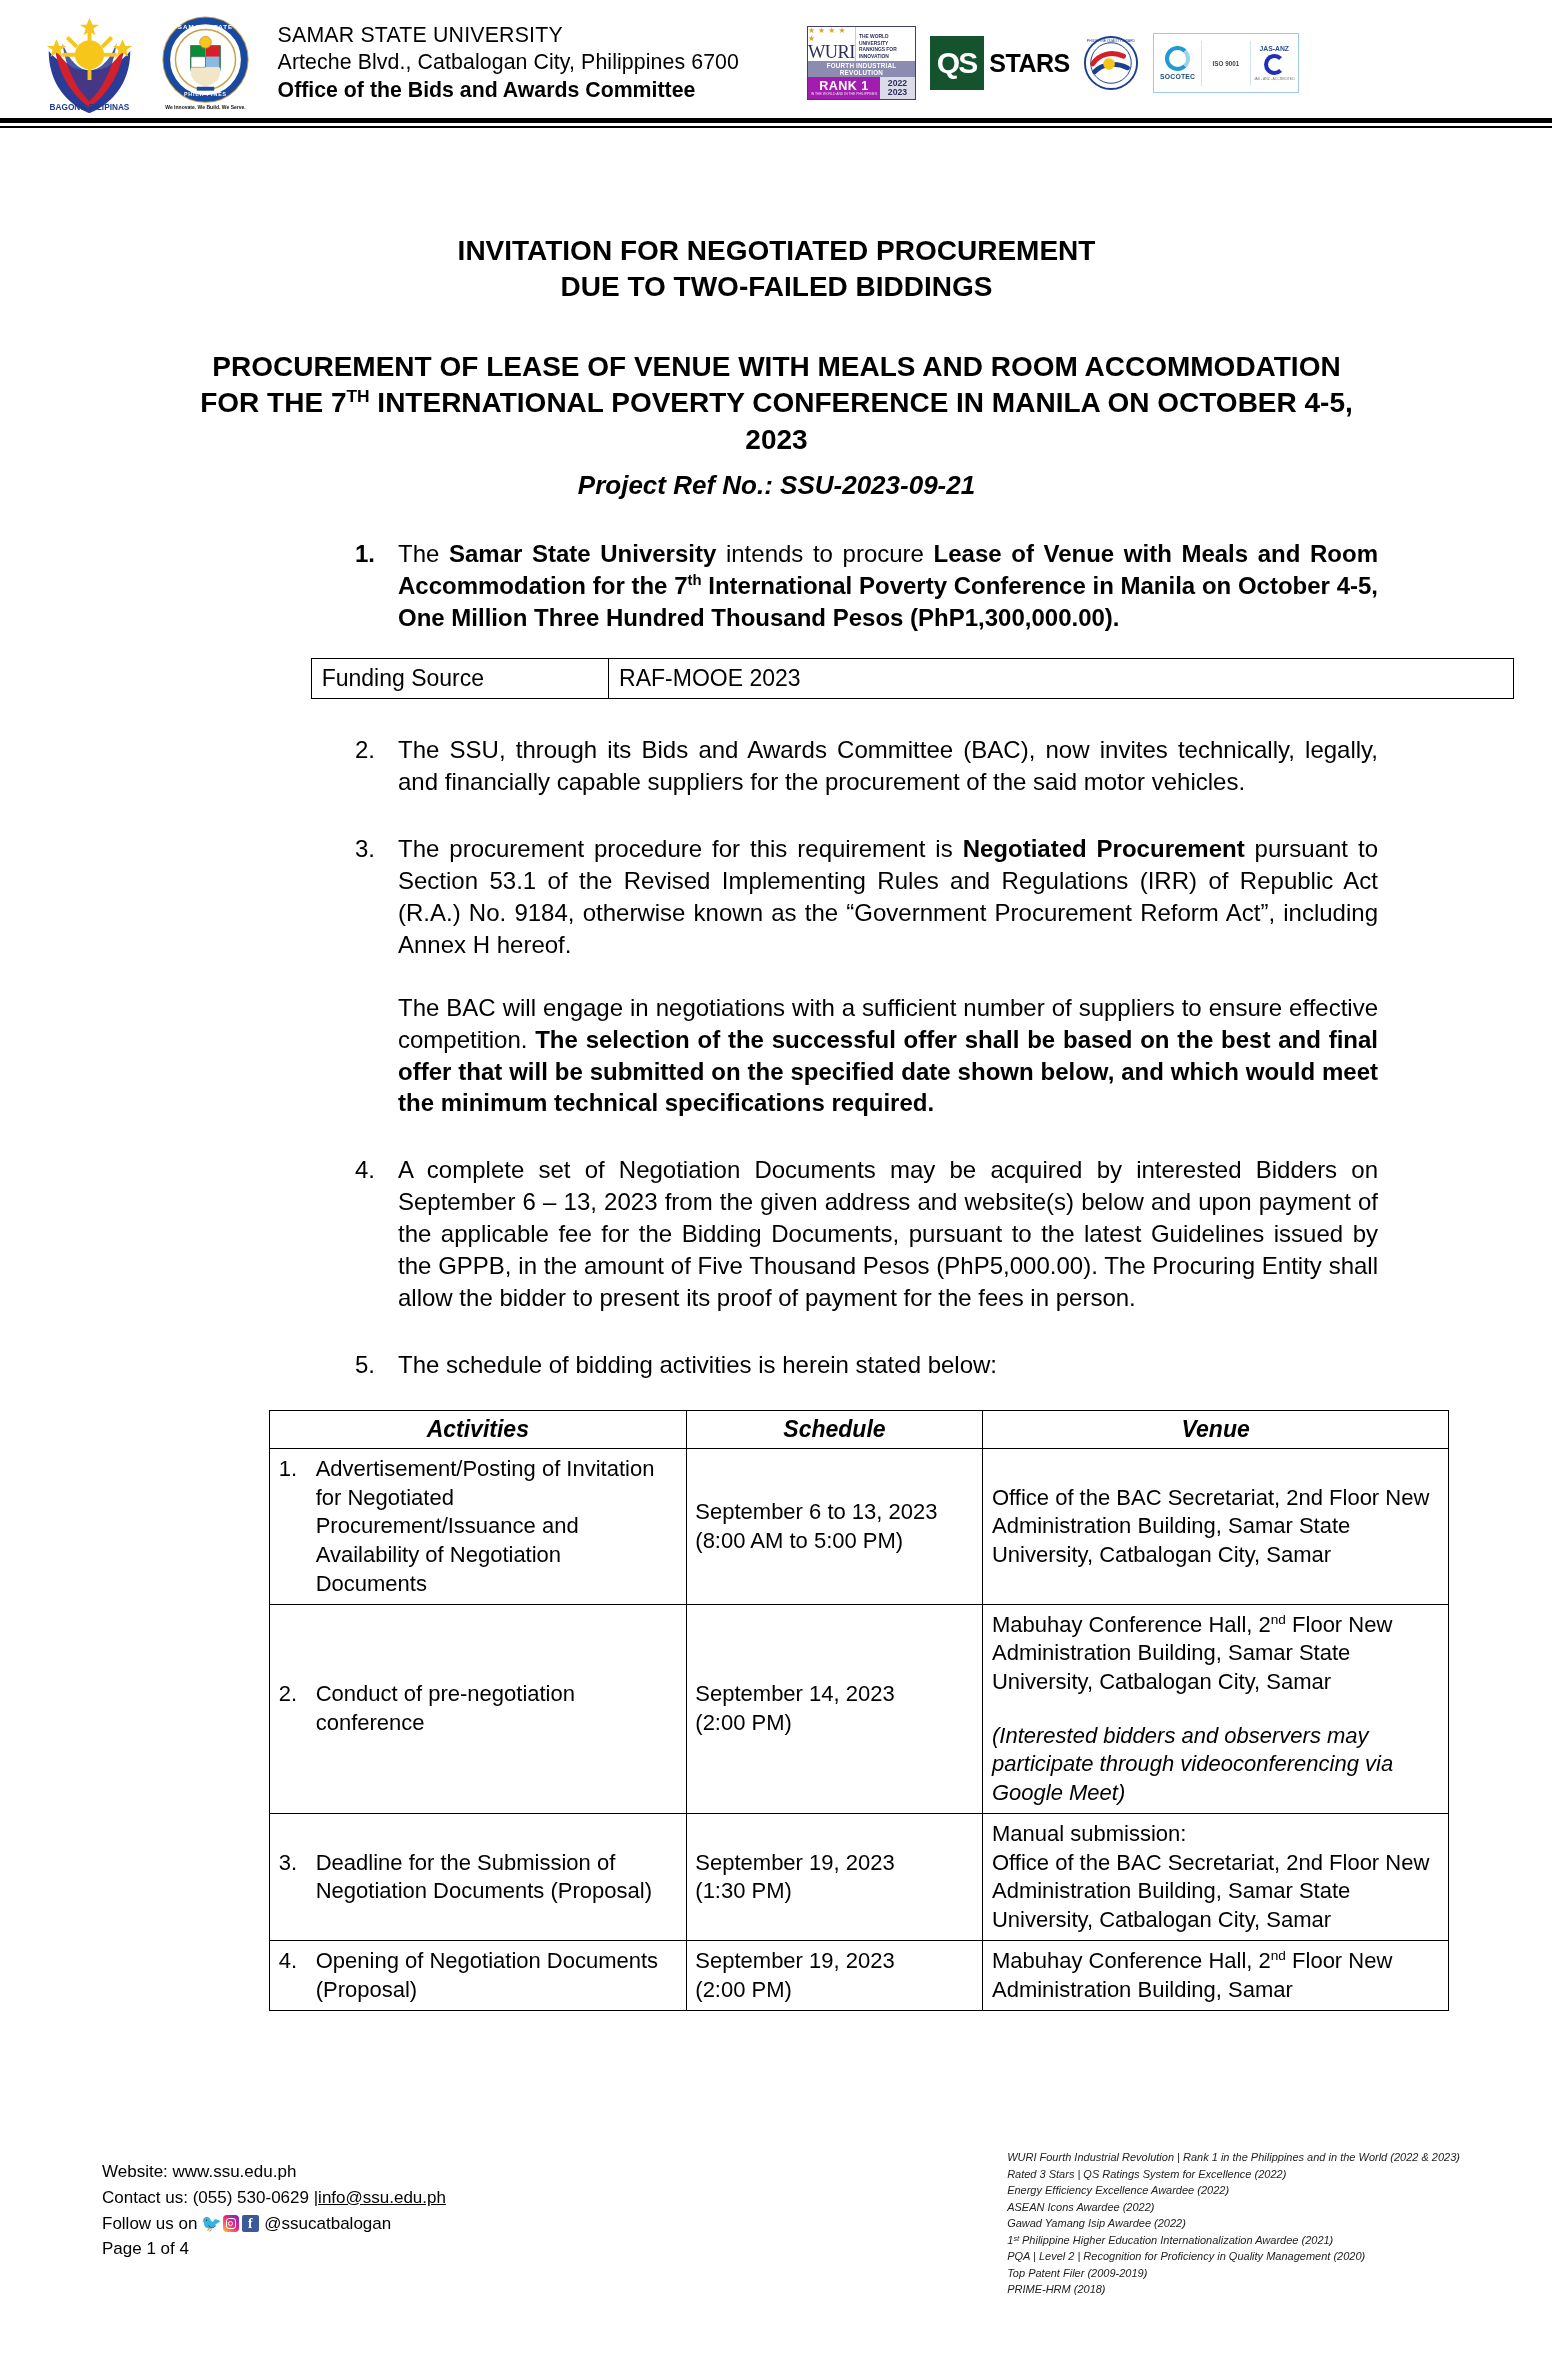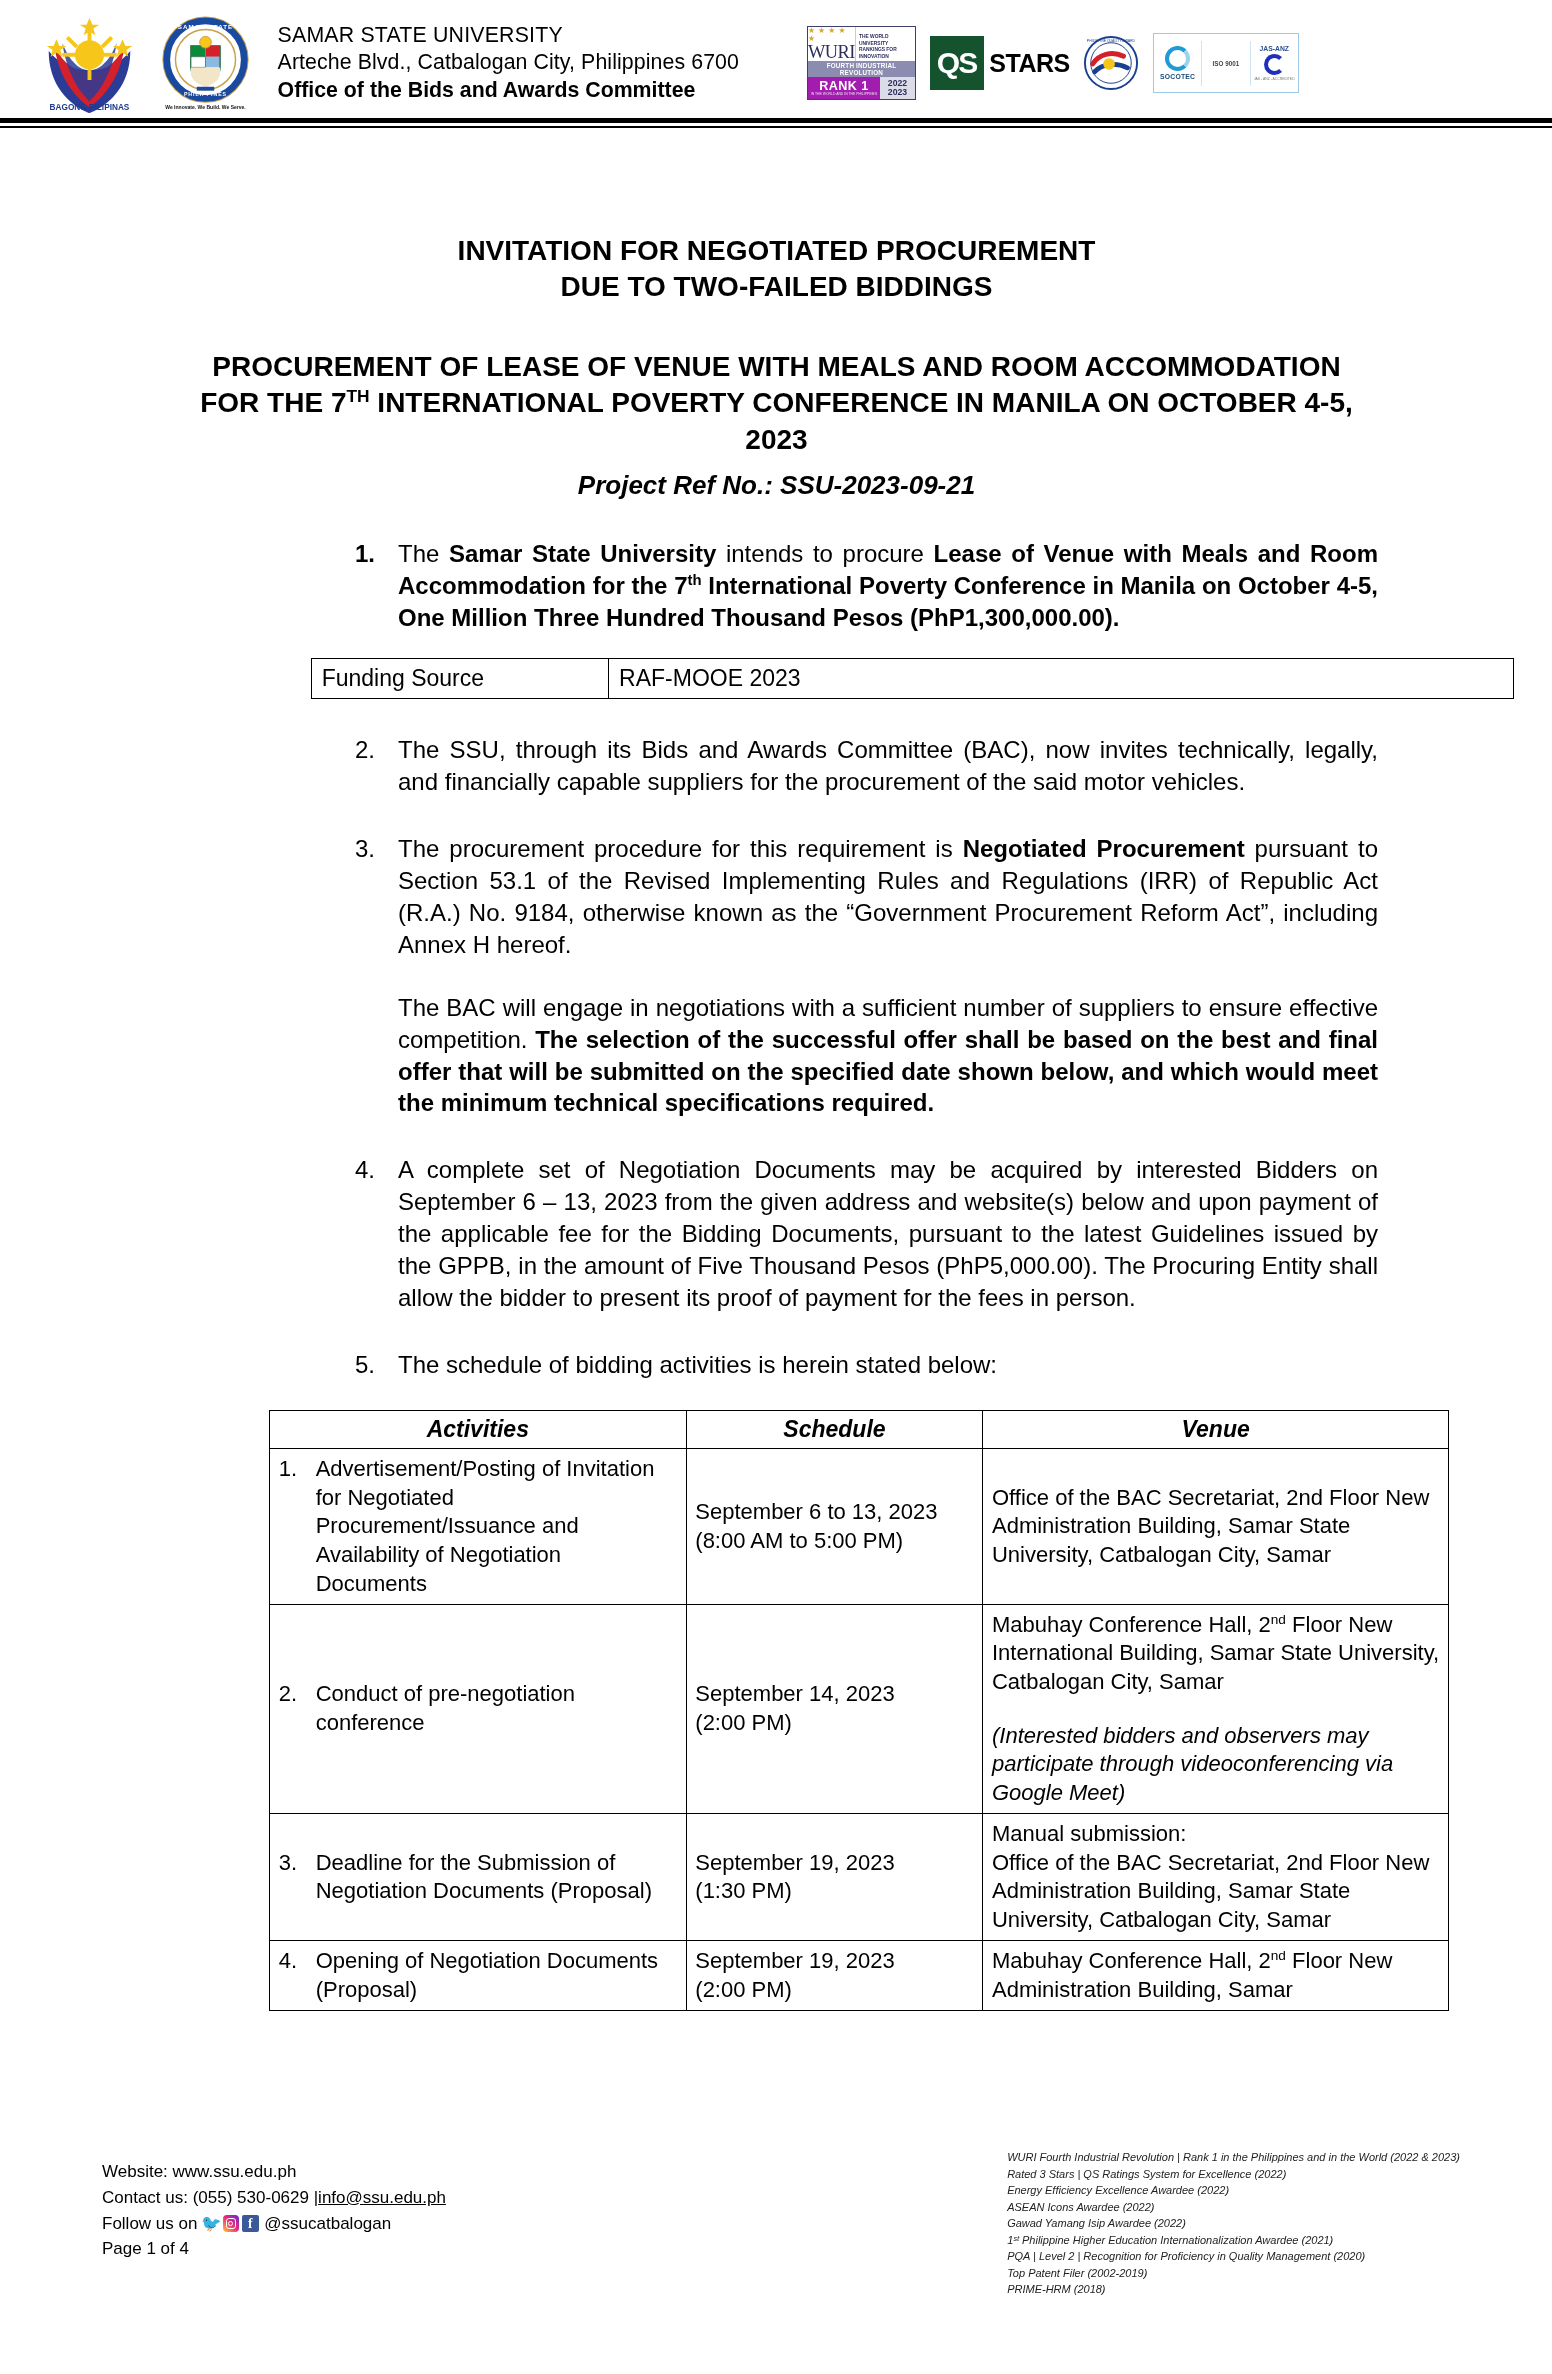--- a/index.html
+++ b/index.html
@@ -604,21 +604,21 @@
               <div class="act-cell">
                 <span class="an">2.</span>
                 <span class="al">Conduct of pre-negotiation conference</span>
               </div>
             </td>
             <td class="mid">
               <div>September 14, 2023</div>
               <div>(2:00 PM)</div>
             </td>
             <td>
-              <div><span>Mabuhay Conference Hall, 2</span><sup>nd</sup><span> Floor New International Building, Samar State University, Catbalogan City, Samar</span></div>
+              <div><span>Mabuhay Conference Hall, 2</span><sup>nd</sup><span> Floor New Administration Building, Samar State University, Catbalogan City, Samar</span></div>
               <div class="gap-line"></div>
               <div class="ital">(Interested bidders and observers may participate through videoconferencing via Google Meet)</div>
             </td>
           </tr>
 
           <tr>
             <td class="mid">
               <div class="act-cell">
                 <span class="an">3.</span>
                 <span class="al">Deadline for the Submission of Negotiation Documents (Proposal)</span>
@@ -682,19 +682,19 @@
     </div>
 
     <div class="footer-right">
       <div>WURI Fourth Industrial Revolution | Rank 1 in the Philippines and in the World (2022 &amp; 2023)</div>
       <div>Rated 3 Stars | QS Ratings System for Excellence (2022)</div>
       <div>Energy Efficiency Excellence Awardee (2022)</div>
       <div>ASEAN Icons Awardee (2022)</div>
       <div>Gawad Yamang Isip Awardee (2022)</div>
       <div>1ˢᵗ Philippine Higher Education Internationalization Awardee (2021)</div>
       <div>PQA | Level 2 | Recognition for Proficiency in Quality Management (2020)</div>
-      <div>Top Patent Filer (2002-2019)</div>
+      <div>Top Patent Filer (2009-2019)</div>
       <div>PRIME-HRM (2018)</div>
     </div>
   </div>
 
 </div>
 
 
 </body></html>

